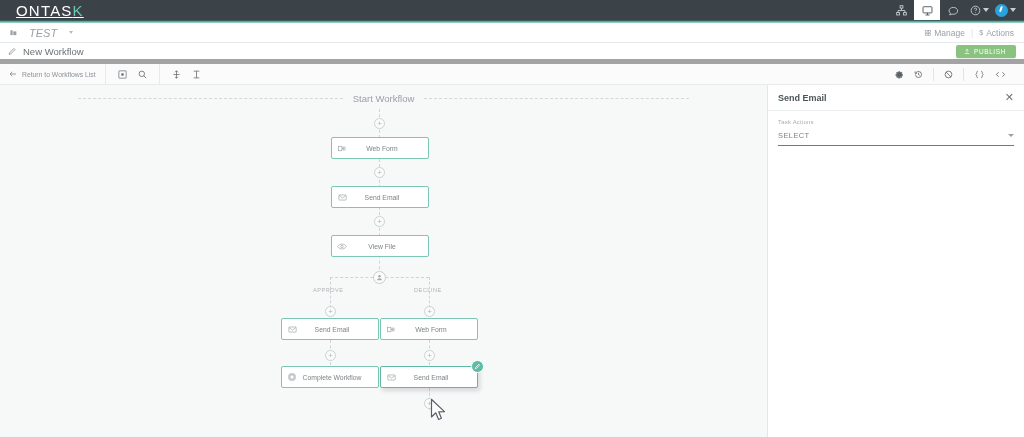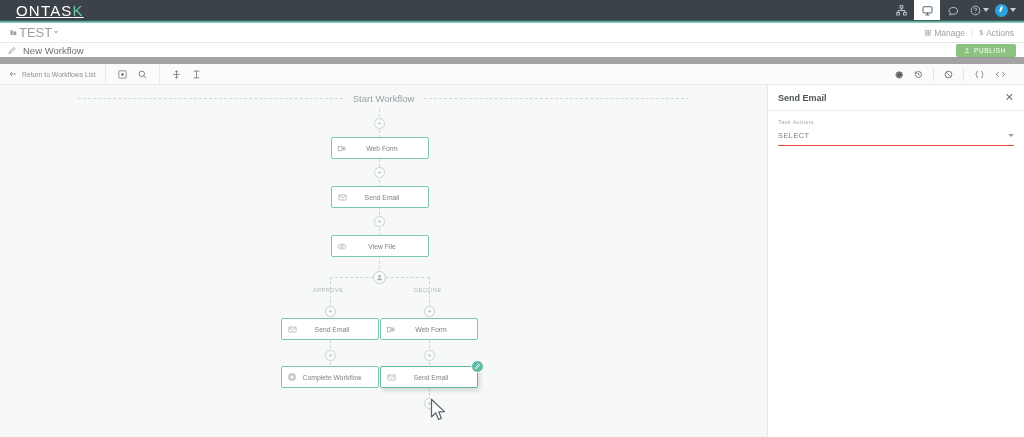--- a/index.html
+++ b/index.html
@@ -54,33 +54,33 @@
     transform: rotate(20deg);
   }
 
   
   .crumbbar {
     position: absolute; top: 23px; left: 0; width: 1024px; height: 20px;
     background: #ffffff; border-bottom: 1px solid #e6e8ea;
     display: flex; align-items: center; justify-content: space-between;
     padding: 0 10px;
   }
-  .crumb-left { display: flex; align-items: center; gap: 2px; font-size: 13px; color: #9aa1a6; }
+  .crumb-left { display: flex; align-items: center; gap: 12px; font-size: 11px; color: #9aa1a6; font-style: italic; }
   .crumb-right { display: flex; align-items: center; gap: 6px; font-size: 8.5px; color: #9aa1a6; }
   .crumb-sep { color: #d8dcdf; }
   .crumb-right .item { display: flex; align-items: center; gap: 3px; }
   .caret-xs {
     width: 0; height: 0; border-left: 2.5px solid transparent;
     border-right: 2.5px solid transparent; border-top: 3.5px solid #b6bcc0;
   }
 
   
   .titlerow {
     position: absolute; top: 44px; left: 0; width: 1024px; height: 20px;
-    background: #fff; border-bottom: 7px solid #a3a3a3;
+    background: #fff; border-bottom: 5px solid #a3a3a3;
     display: flex; align-items: center; justify-content: space-between;
     padding: 0 8px;
   }
   .title-left { display: flex; align-items: center; gap: 6px; }
   .wf-title { font-size: 9.5px; color: #6a7176; }
   .publish-btn {
     background: #8ac37f; color: #fff; font-size: 6.5px; letter-spacing: .6px;
     padding: 3px 10px 3px 8px; border-radius: 2px; border: none;
     display: flex; align-items: center; gap: 4px; cursor: pointer;
     box-shadow: 0 1px 1px rgba(0,0,0,.08);

